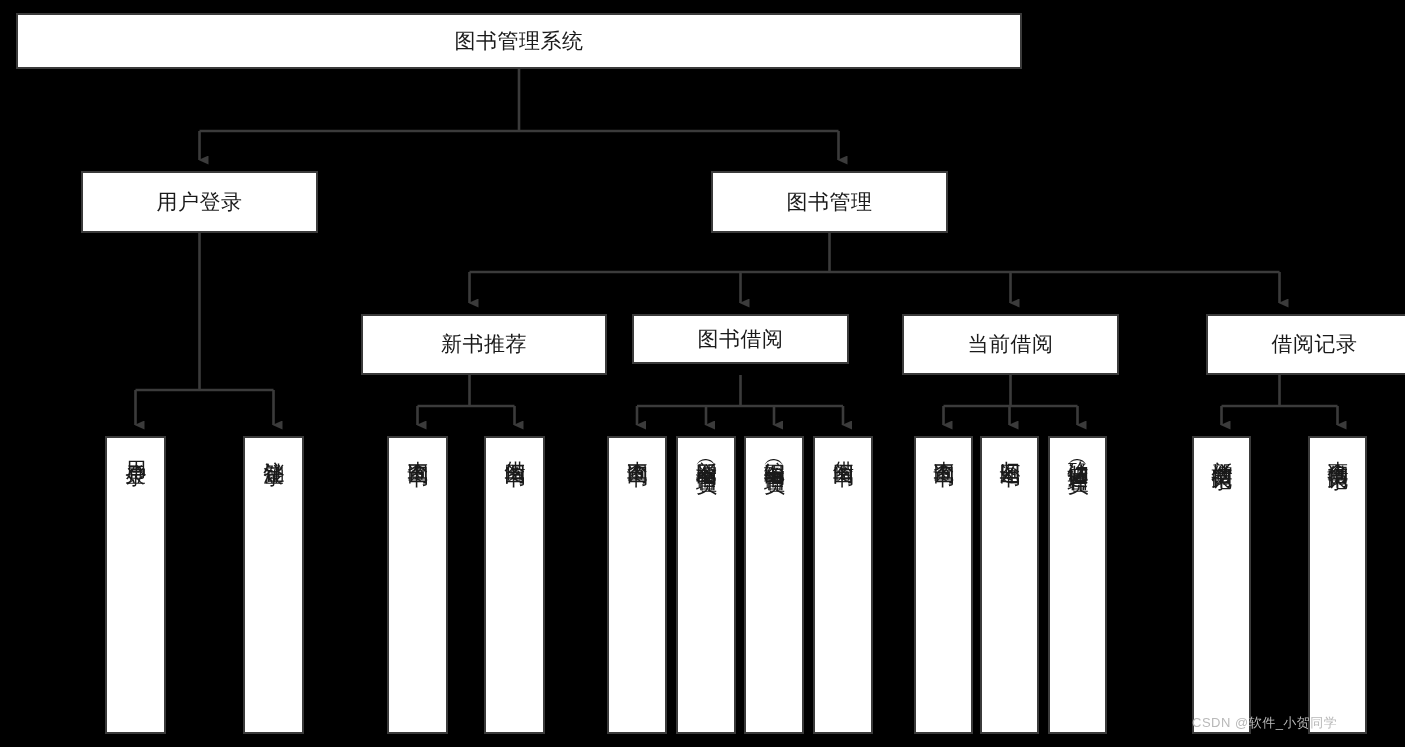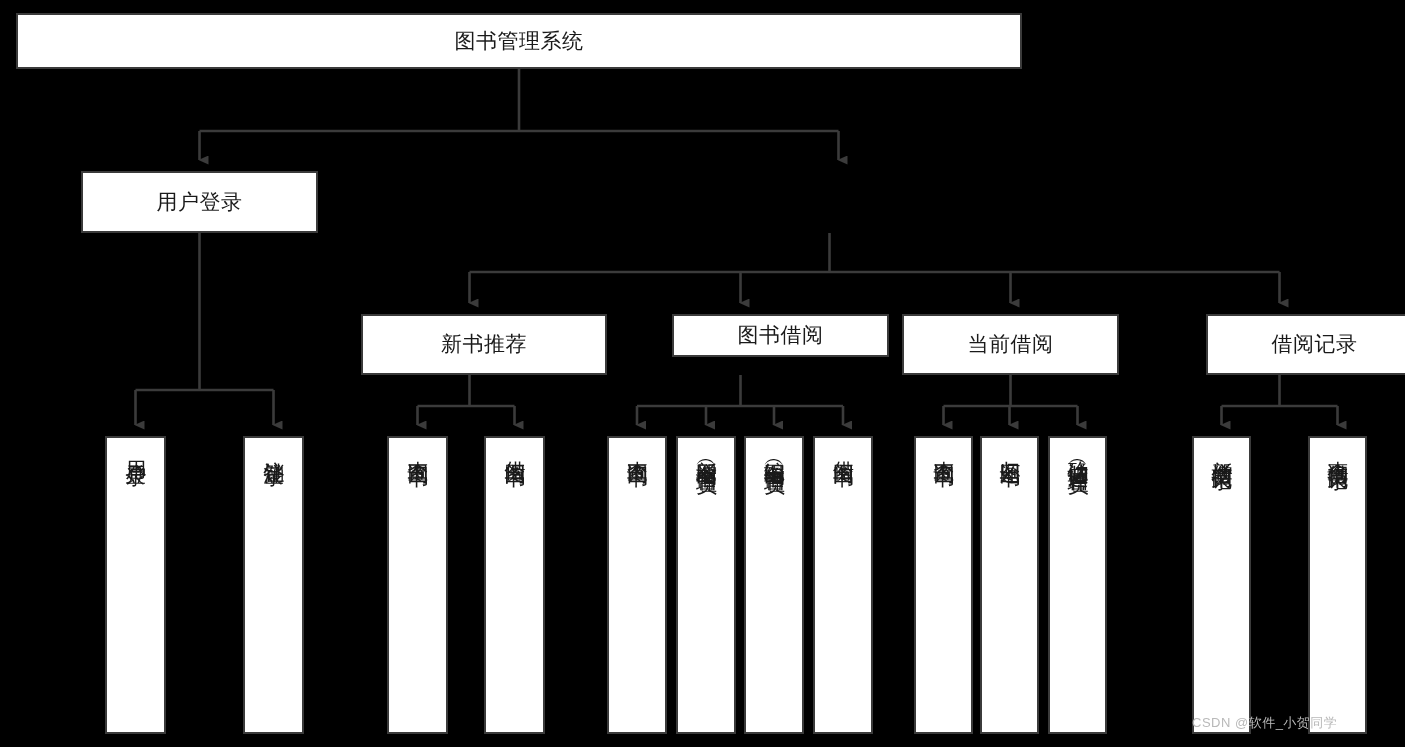--- a/index.html
+++ b/index.html
@@ -135,25 +135,28 @@
     </g>
   </svg>
 
   <div class="node horizontal" style="left:16px; top:13px; width:1006px; height:56px;">
     <span class="label">图书管理系统</span>
   </div>
 
   <div class="node horizontal" style="left:81px; top:171px; width:237px; height:62px;">
     <span class="label">用户登录</span>
   </div>
+  <div class="node horizontal" style="left:711px; top:171px; width:237px; height:62px;">
+    <span class="label">图书管理</span>
+  </div>
 
   <div class="node horizontal" style="left:361px; top:314px; width:246px; height:61px;">
     <span class="label">新书推荐</span>
   </div>
-  <div class="node horizontal" style="left:632px; top:314px; width:217px; height:43px;margin-left:40px;">
+  <div class="node horizontal" style="left:632px; top:314px; width:217px; height:50px;">
     <span class="label">图书借阅</span>
   </div>
   <div class="node horizontal" style="left:902px; top:314px; width:217px; height:61px;">
     <span class="label">当前借阅</span>
   </div>
   <div class="node horizontal" style="left:1181px; top:314px; width:217px; height:61px;margin-left:25px;">
     <span class="label">借阅记录</span>
   </div>
 
   <div class="node vertical" style="left:105px; top:436px; width:61px; height:298px;">

